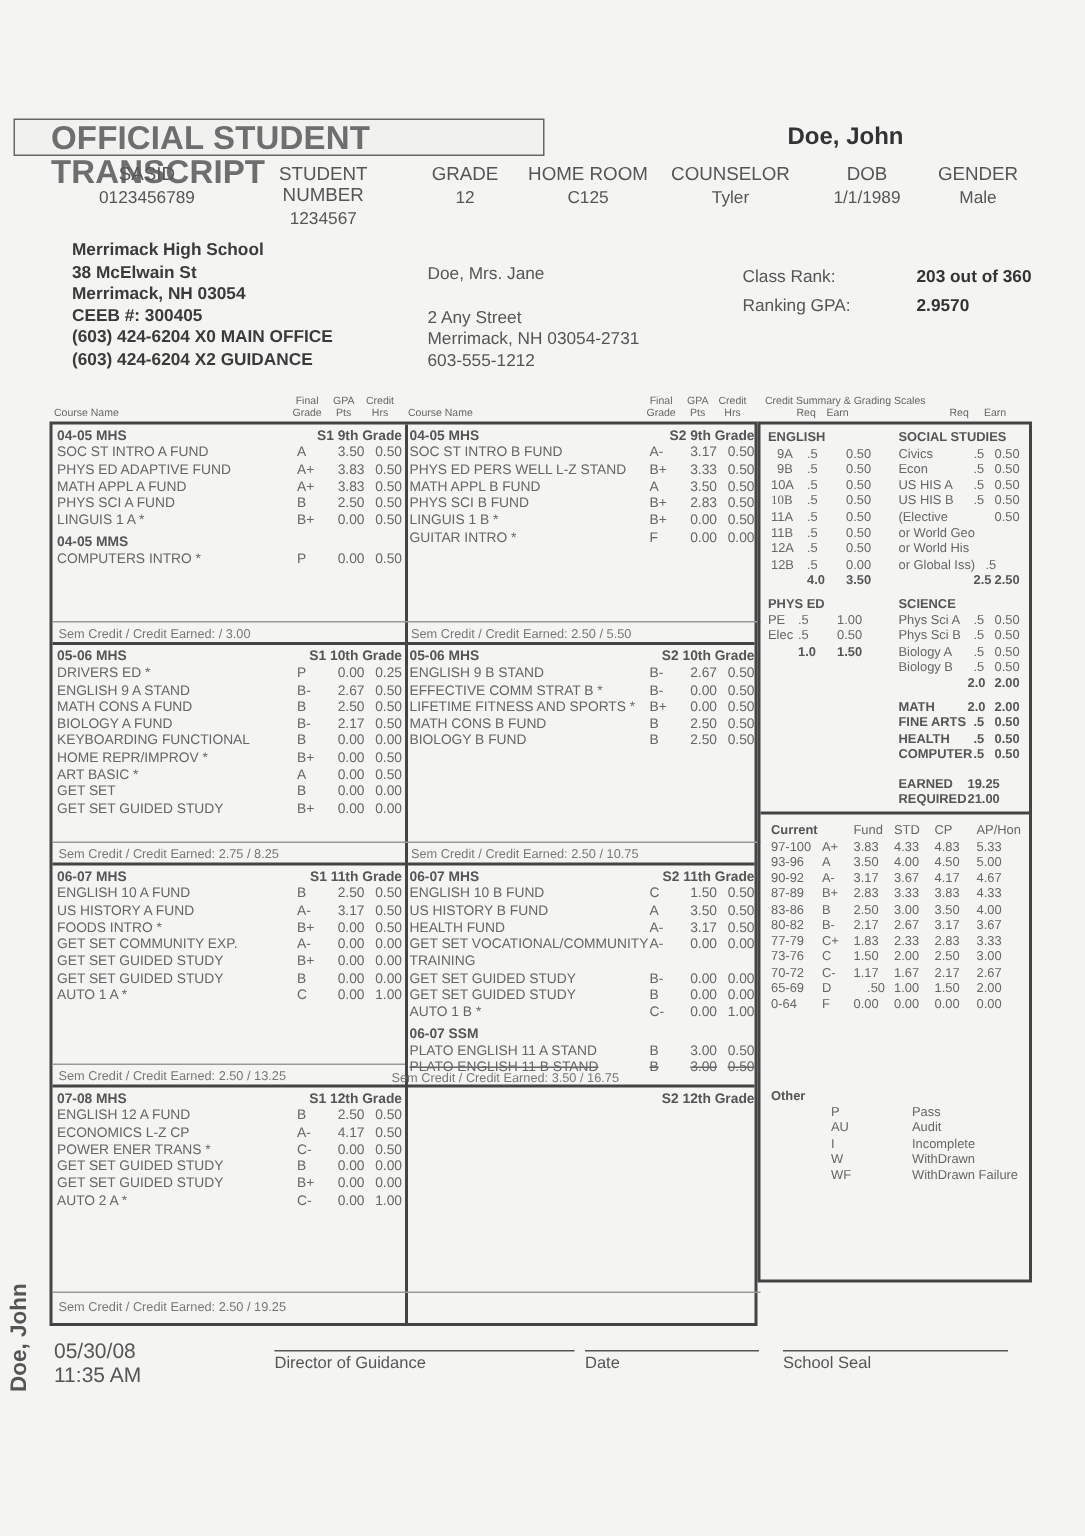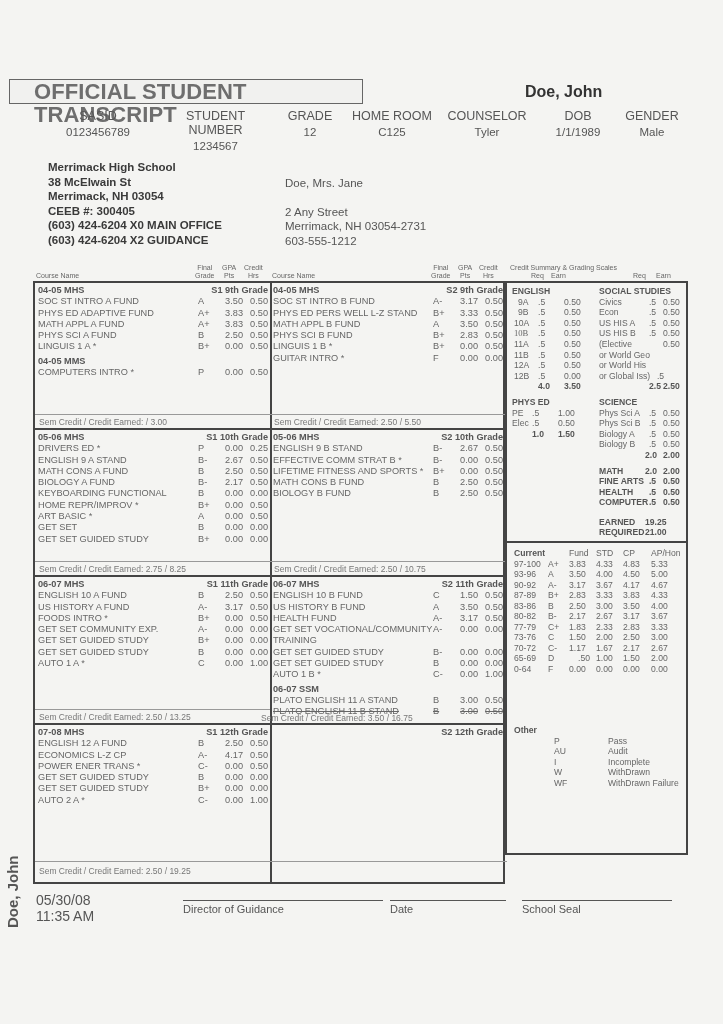--- a/index.html
+++ b/index.html
@@ -124,20 +124,28 @@
   <div>(603) 424-6204 X2 GUIDANCE</div>
 </div>
 <div class="abs parent">
   <div>Doe, Mrs. Jane</div>
   <div class="gap"></div>
   <div>2 Any Street</div>
   <div>Merrimack, NH 03054-2731</div>
   <div>603-555-1212</div>
 </div>
 <div class="abs rank">
+  <div class="row">
+      <span class="k">Class Rank:</span>
+      <span class="v">203 out of 360</span>
+    </div>
+  <div class="row">
+      <span class="k">Ranking GPA:</span>
+      <span class="v">2.9570</span>
+    </div>
 </div>
 
 <div class="abs colhdr" style="left:36px;top:272px;">Course Name</div>
 <div class="abs colhdr" style="left:195px;top:264px;text-align:center;">
     <div>Final</div>
     <div>Grade</div>
   </div>
 <div class="abs colhdr" style="left:222px;top:264px;text-align:center;">
     <div>GPA</div>
     <div>Pts</div>

